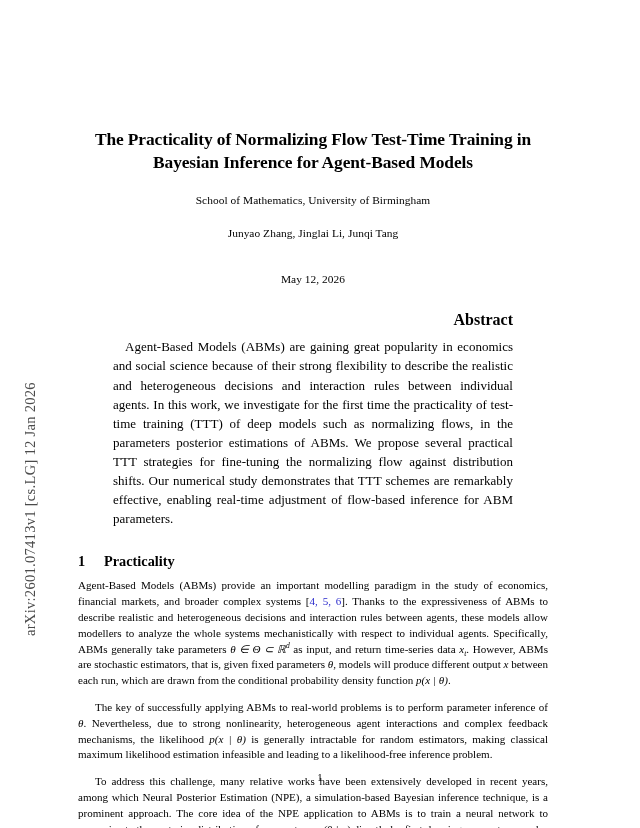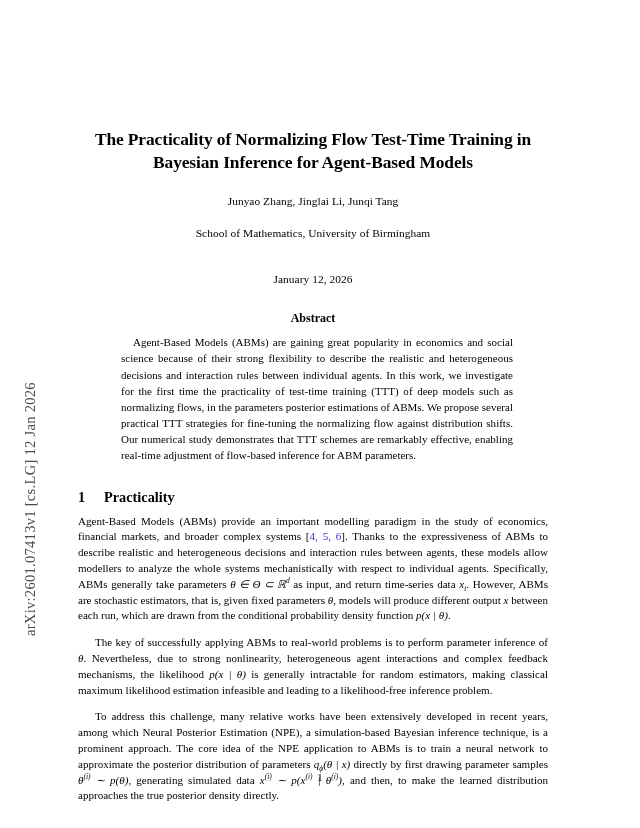--- a/index.html
+++ b/index.html
@@ -79,33 +79,32 @@
     letter-spacing: 0.05px;
   }
 
   
   #abstract-block {
     margin: 0 auto;
     width: 400px;
     margin-top: 26px;
   }
   #abstract-heading {
-    text-align: center;
-    font-size: 12px;
+    text-align: right;
+    font-size: 16px;
     font-weight: bold;
     margin-bottom: 8px;
   }
   #abstract-text {
-    font-size: 11px;
+    font-size: 13px;
     line-height: 1.47;
     text-align: justify;
     text-indent: 12px;
     letter-spacing: 0.01px;
     hyphens: auto;
-    margin-left: 8px;
   }
 
   
   .section-heading {
     margin-top: 25px;
     font-size: 14.3px;
     font-weight: bold;
     display: flex;
     align-items: baseline;
   }
@@ -154,23 +153,23 @@
 <body>
 
 <div id="arxiv-stamp">
   <span class="stamp-text">arXiv:2601.07413v1  [cs.LG]  12 Jan 2026</span>
 </div>
 
 <div id="page">
 
   <div id="title-block">
     <h1 id="paper-title">The Practicality of Normalizing Flow Test-Time Training in Bayesian Inference for Agent-Based Models</h1>
+    <div id="affiliation">School of Mathematics, University of Birmingham</div>
     <div id="authors">Junyao Zhang, Jinglai Li, Junqi Tang</div>
-    <div id="affiliation">School of Mathematics, University of Birmingham</div>
-    <div id="date">January 12, 2026</div>
+    <div id="date">May 12, 2026</div>
   </div>
 
   <div id="abstract-block">
     <div id="abstract-heading">Abstract</div>
     <div id="abstract-text">Agent-Based Models (ABMs) are gaining great popularity in economics and social science because of their strong flexibility to describe the realistic and heterogeneous decisions and interaction rules between individual agents. In this work, we investigate for the first time the practicality of test-time training (TTT) of deep models such as normalizing flows, in the parameters posterior estimations of ABMs. We propose several practical TTT strategies for fine-tuning the normalizing flow against distribution shifts. Our numerical study demonstrates that TTT schemes are remarkably effective, enabling real-time adjustment of flow-based inference for ABM parameters.</div>
   </div>
 
   <div id="sections-container">
       <div class="section-heading">
         <span class="sec-num">1</span>

